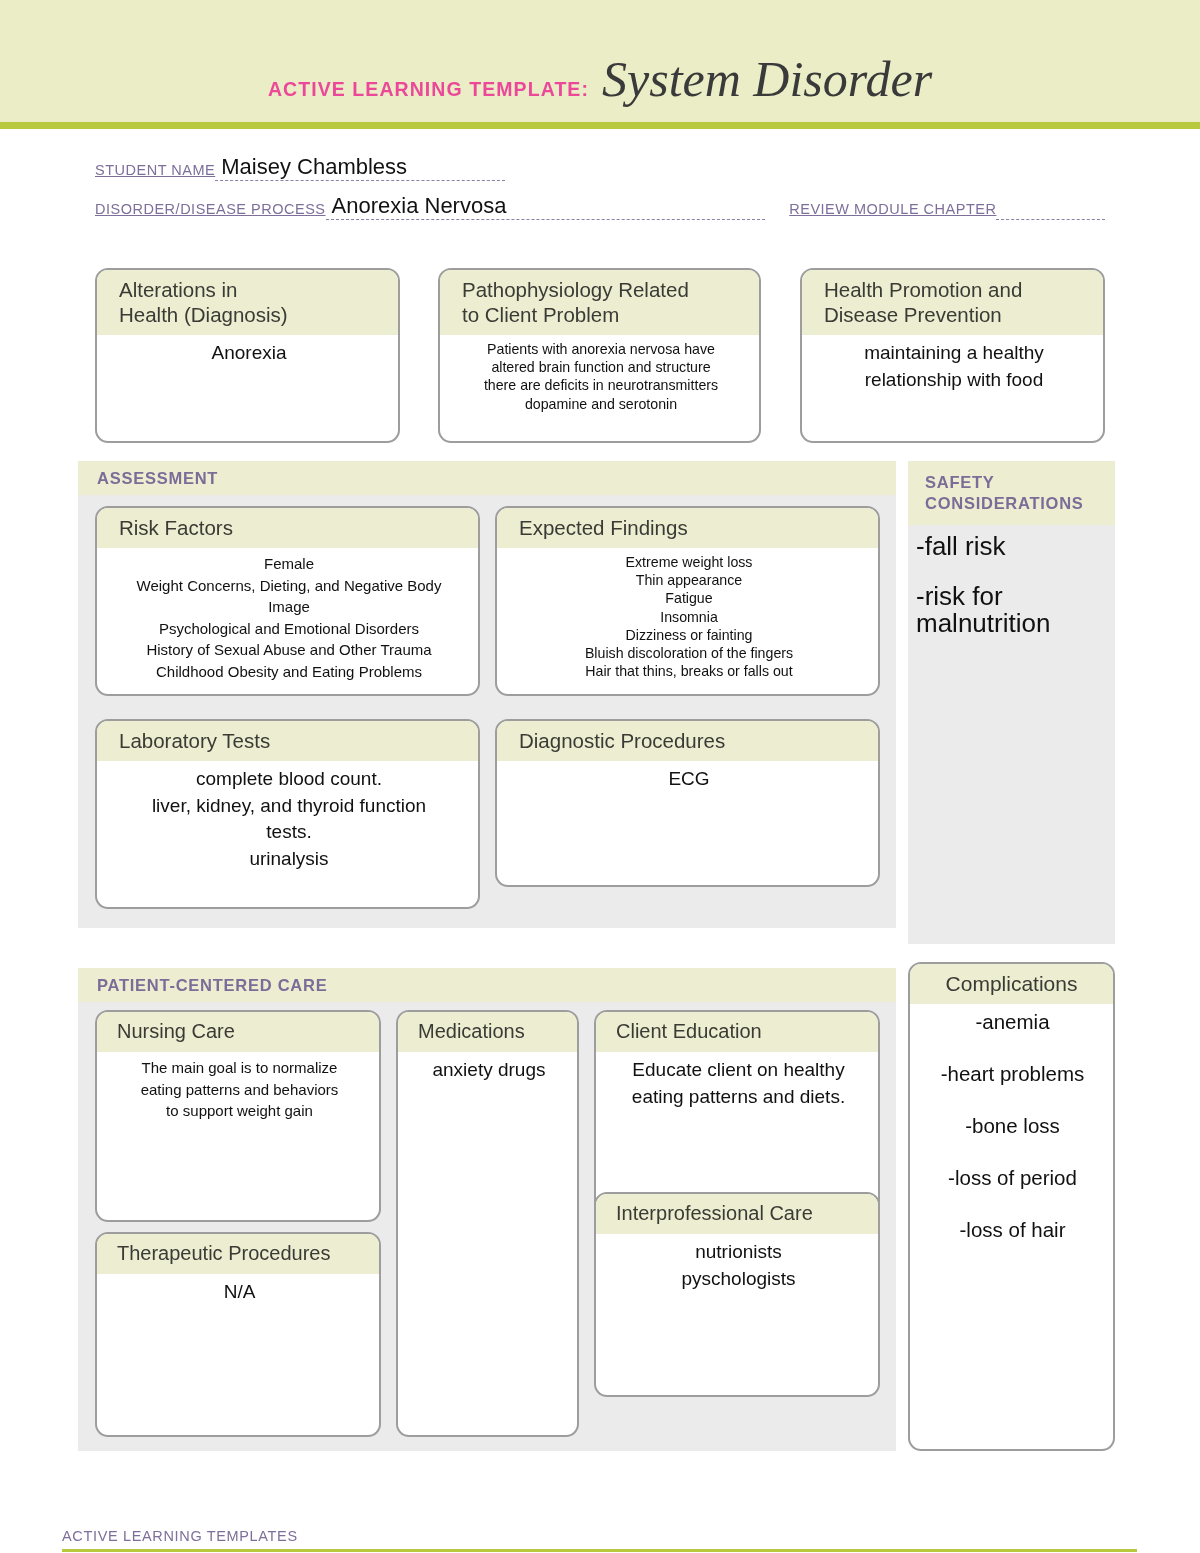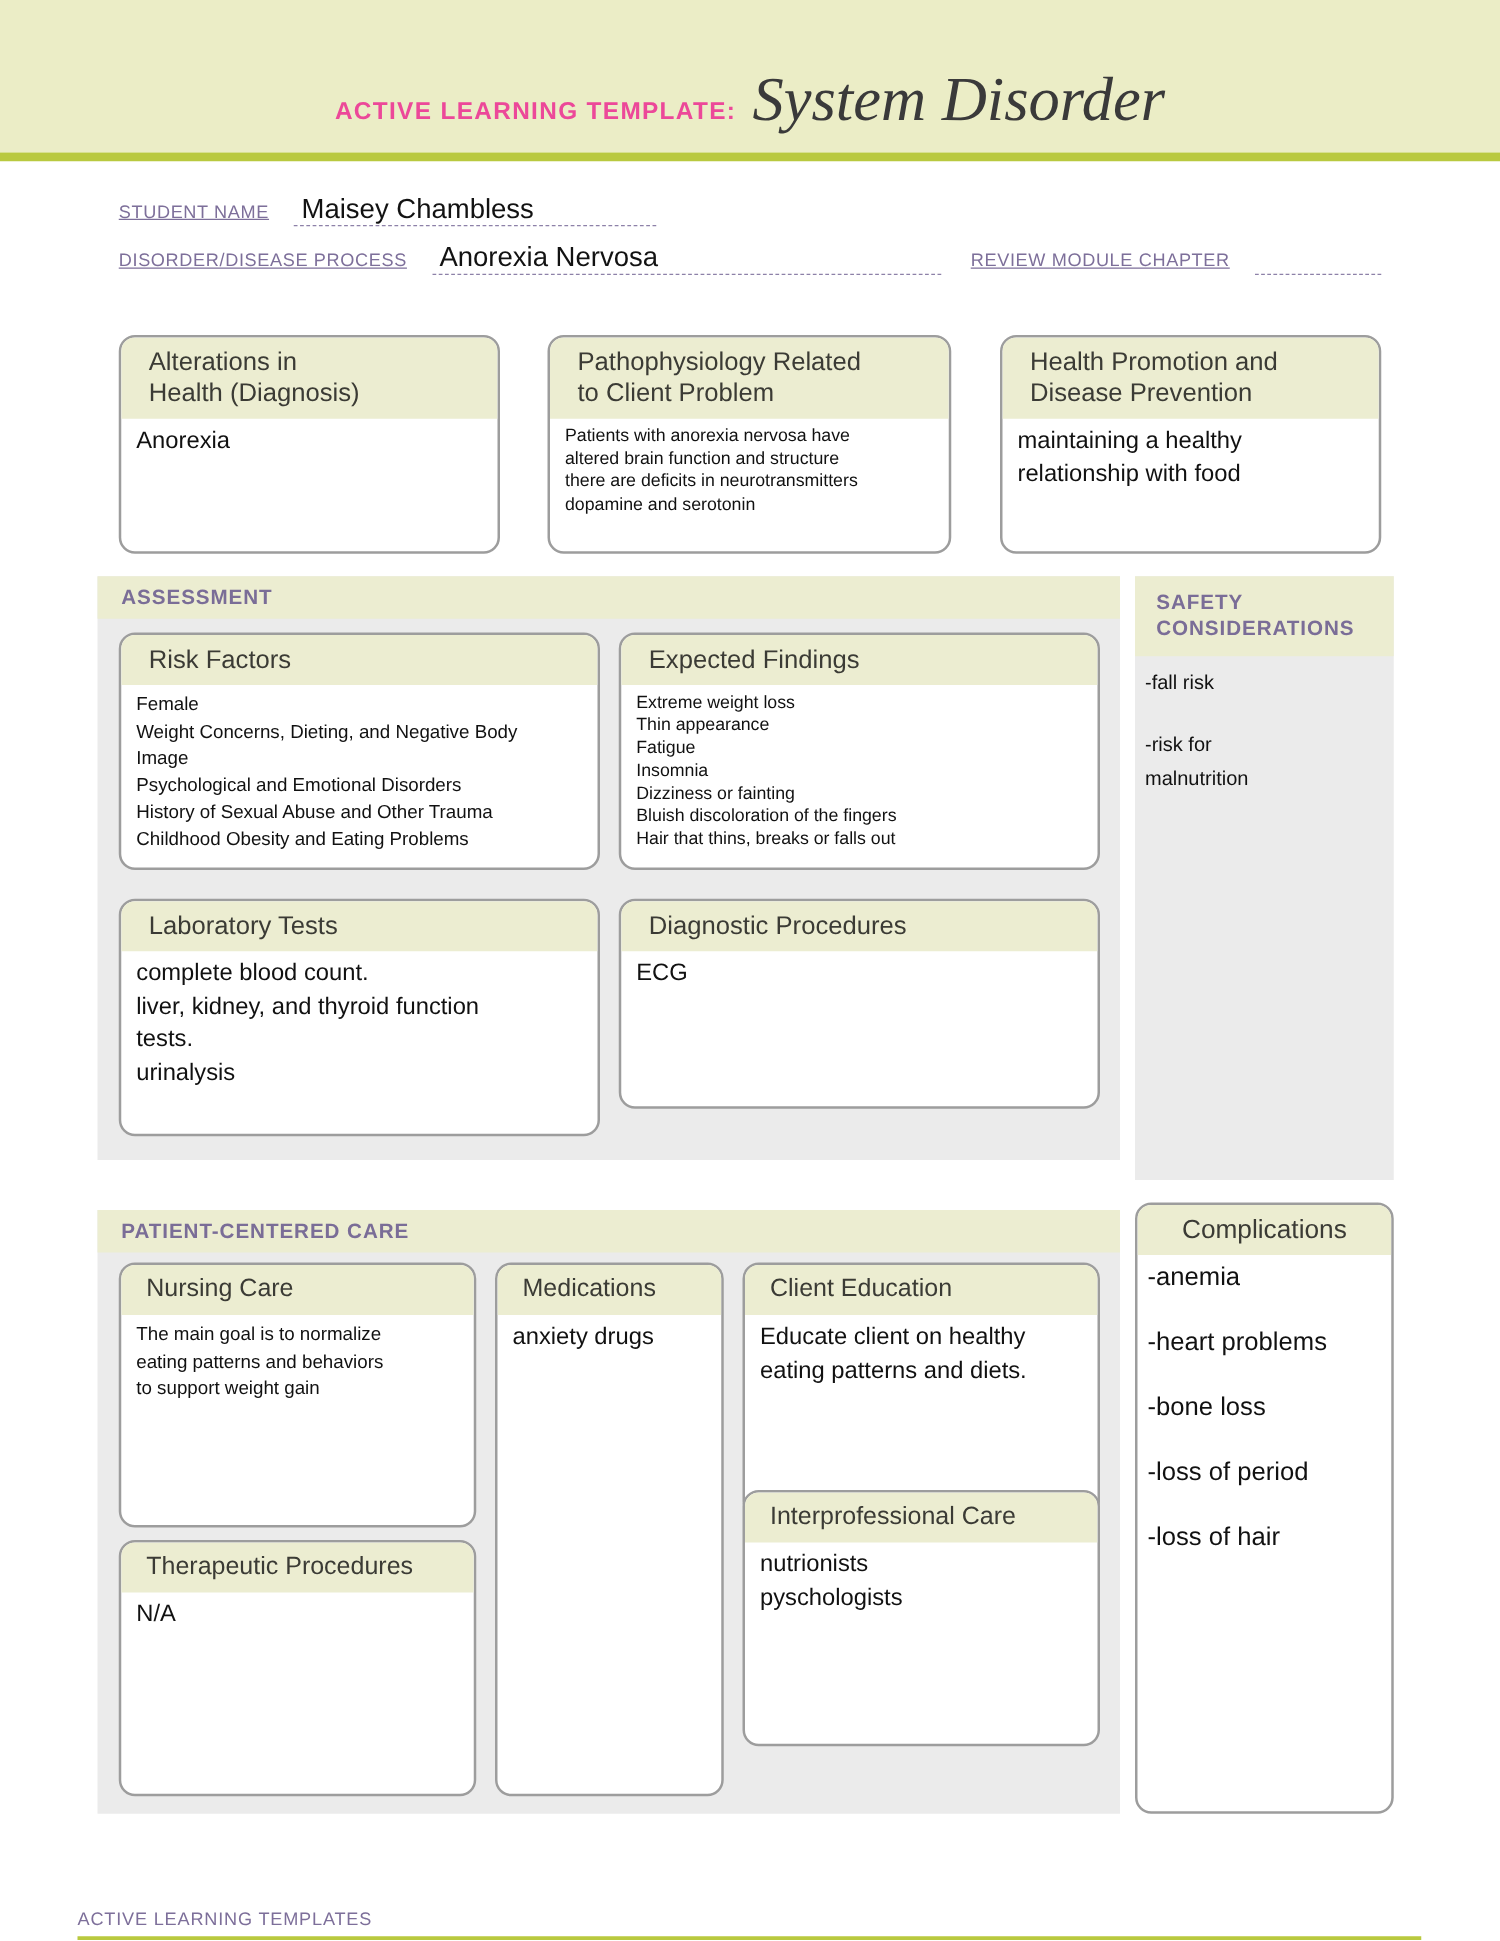--- a/index.html
+++ b/index.html
@@ -38,21 +38,21 @@
   
   .idblock { position: absolute; left: 95px; top: 152px; width: 1010px; }
   .idrow { display: flex; align-items: flex-end; height: 29px; }
   .idrow.second { margin-top: 10px; }
   .idlabel {
     font-size: 14.5px; letter-spacing: .035em; color: #7d6f9a;
     font-weight: 400; white-space: nowrap; padding-bottom: 3px; text-decoration: underline;
   }
   .idfill {
     position: relative; border-bottom: 1.4px dashed #8d81a8;
-    padding: 0 6px 1px 6px; min-height: 26px; margin-left: 20px;
+    padding: 0 6px 1px 6px; min-height: 26px;
   }
   .idfill .handwr {
     font-size: 22px; color: #121212; white-space: nowrap;
     display: block; line-height: 25px;
   }
   .idfill.name  { width: 290px; }
   .idfill.dx    { width: 455px; }
   .idfill.chap  { width: 112px; }
   .idlabel.right { margin-left: 24px; }
 
@@ -60,21 +60,21 @@
   .card {
     position: absolute; background: #ffffff;
     border: 2.2px solid #9d9d9d; border-radius: 13px;
     overflow: hidden;
   }
   .card-head {
     background: #ecedd1; padding: 7px 0 8px 22px;
     font-size: 20.5px; color: #3b3b35; line-height: 25px;
   }
   .card-head.sm { font-size: 20px; padding-left: 20px; }
-  .card-body { padding: 5px 9px 8px 12px; }
+  .card-body { padding: 5px 9px 8px 12px; text-align: center; }
   .card-body .line {
     font-size: 19px; color: #111; line-height: 26.5px; white-space: nowrap;
   }
   .card-body.tiny .line { font-size: 14.2px; line-height: 18.2px; }
   .card-body.tiny-wrap .line { font-size: 15px; line-height: 21.5px; }
   .card-body .gapline { height: 24px; }
 
   
   #card-alterations     { left: 95px;  top: 268px; width: 305px; height: 175px; }
   #card-pathophys       { left: 438px; top: 268px; width: 323px; height: 175px; }
@@ -104,21 +104,21 @@
   #panel-safety {
     position: absolute; left: 908px; top: 461px; width: 207px; height: 483px;
     background: #ebebeb;
   }
   .safety-head {
     background: #ecedd1; padding: 11px 0 11px 17px;
     font-size: 16.5px; font-weight: 700; letter-spacing: .045em;
     color: #7a6d97; line-height: 21px;
   }
   .safety-body { padding: 8px 8px 8px 8px; }
-  .safety-body .line { font-size: 16px; color: #111; line-height: 27px; white-space: nowrap; }
+  .safety-body .line { font-size: 26px; color: #111; line-height: 27px; white-space: nowrap; }
   .safety-body .gapline { height: 23px; }
 
   #card-complications {
     left: 908px; top: 962px; width: 207px; height: 489px;
     border-radius: 13px;
   }
   #card-complications .card-head {
     text-align: center; padding-left: 0; font-size: 21px;
   }
   #card-complications .card-body { padding: 4px 6px 6px 8px; }

